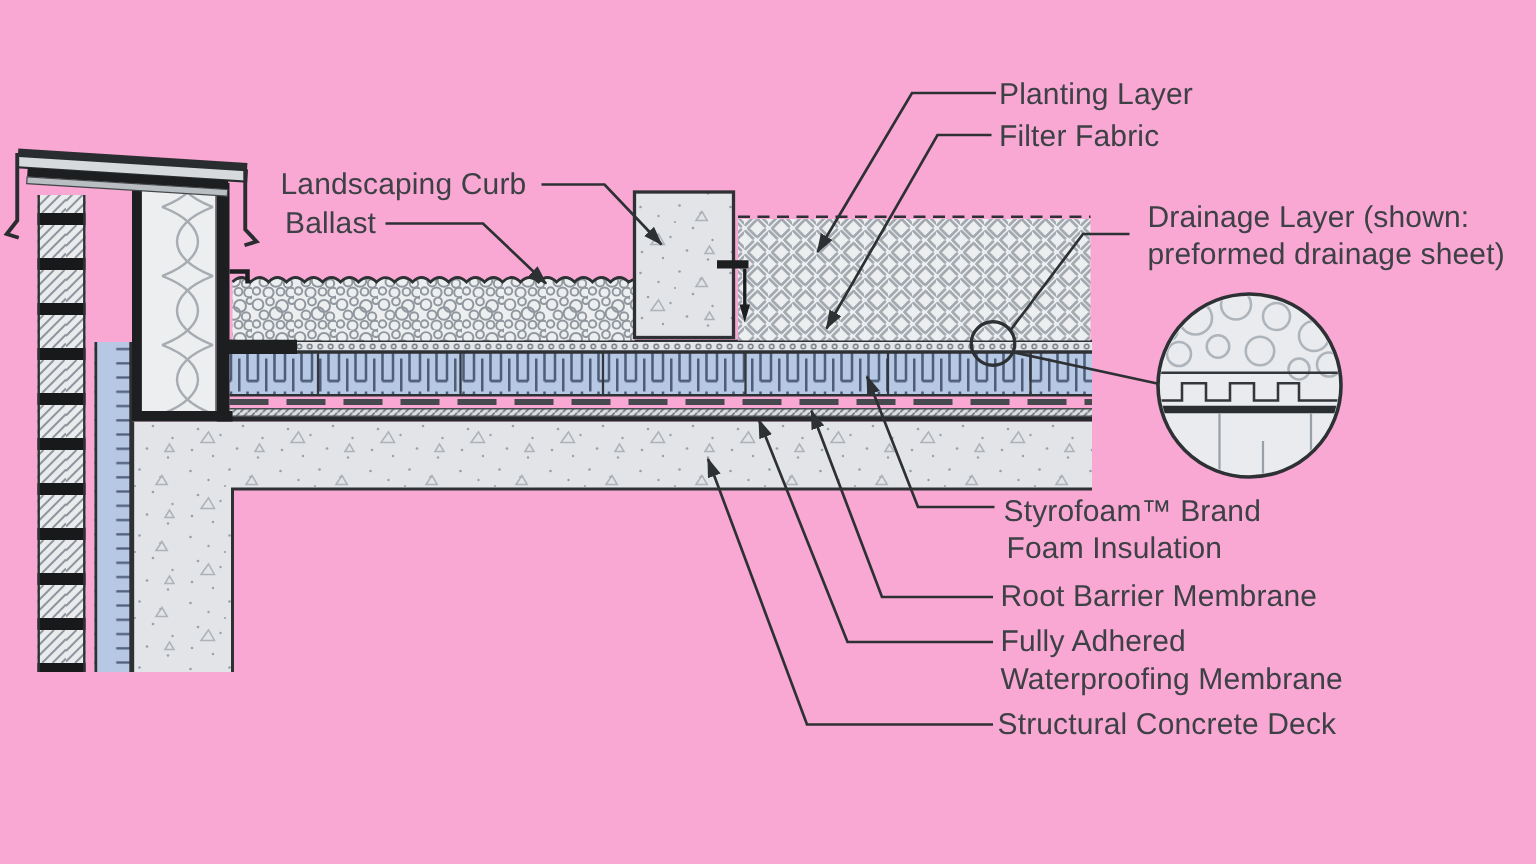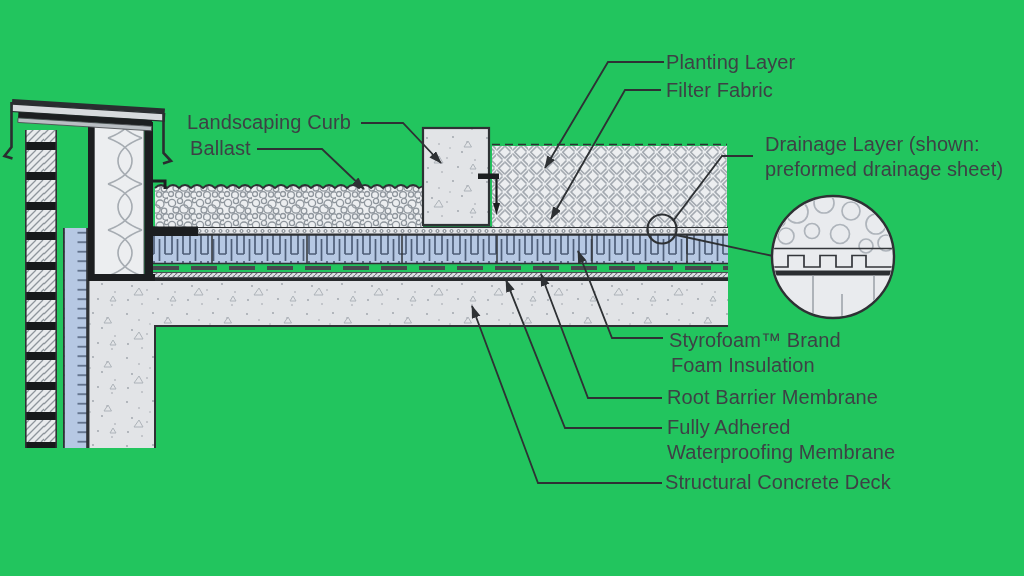--- a/index.html
+++ b/index.html
@@ -1,16 +1,16 @@
 <!DOCTYPE html>
 <html><head>
 <meta charset="utf-8">
 <style>
   html,body{margin:0;padding:0;background:#e9ebee;}
-  .stage{position:relative;width:1024px;height:576px;background:#22c55e;overflow:hidden;
+  .stage{position:relative;width:1024px;height:576px;background:#f9a8d4;overflow:hidden;
          font-family:"Liberation Sans", sans-serif;}
   svg{position:absolute;left:0;top:0;}
   text{fill:#3d4145;font-size:20px;font-family:"Liberation Sans", sans-serif;letter-spacing:0.1px;}
 </style>
 </head>
 <body>
 
 <div class="stage">
 <svg width="1024" height="576" viewBox="0 0 1024 576">
   <defs>

